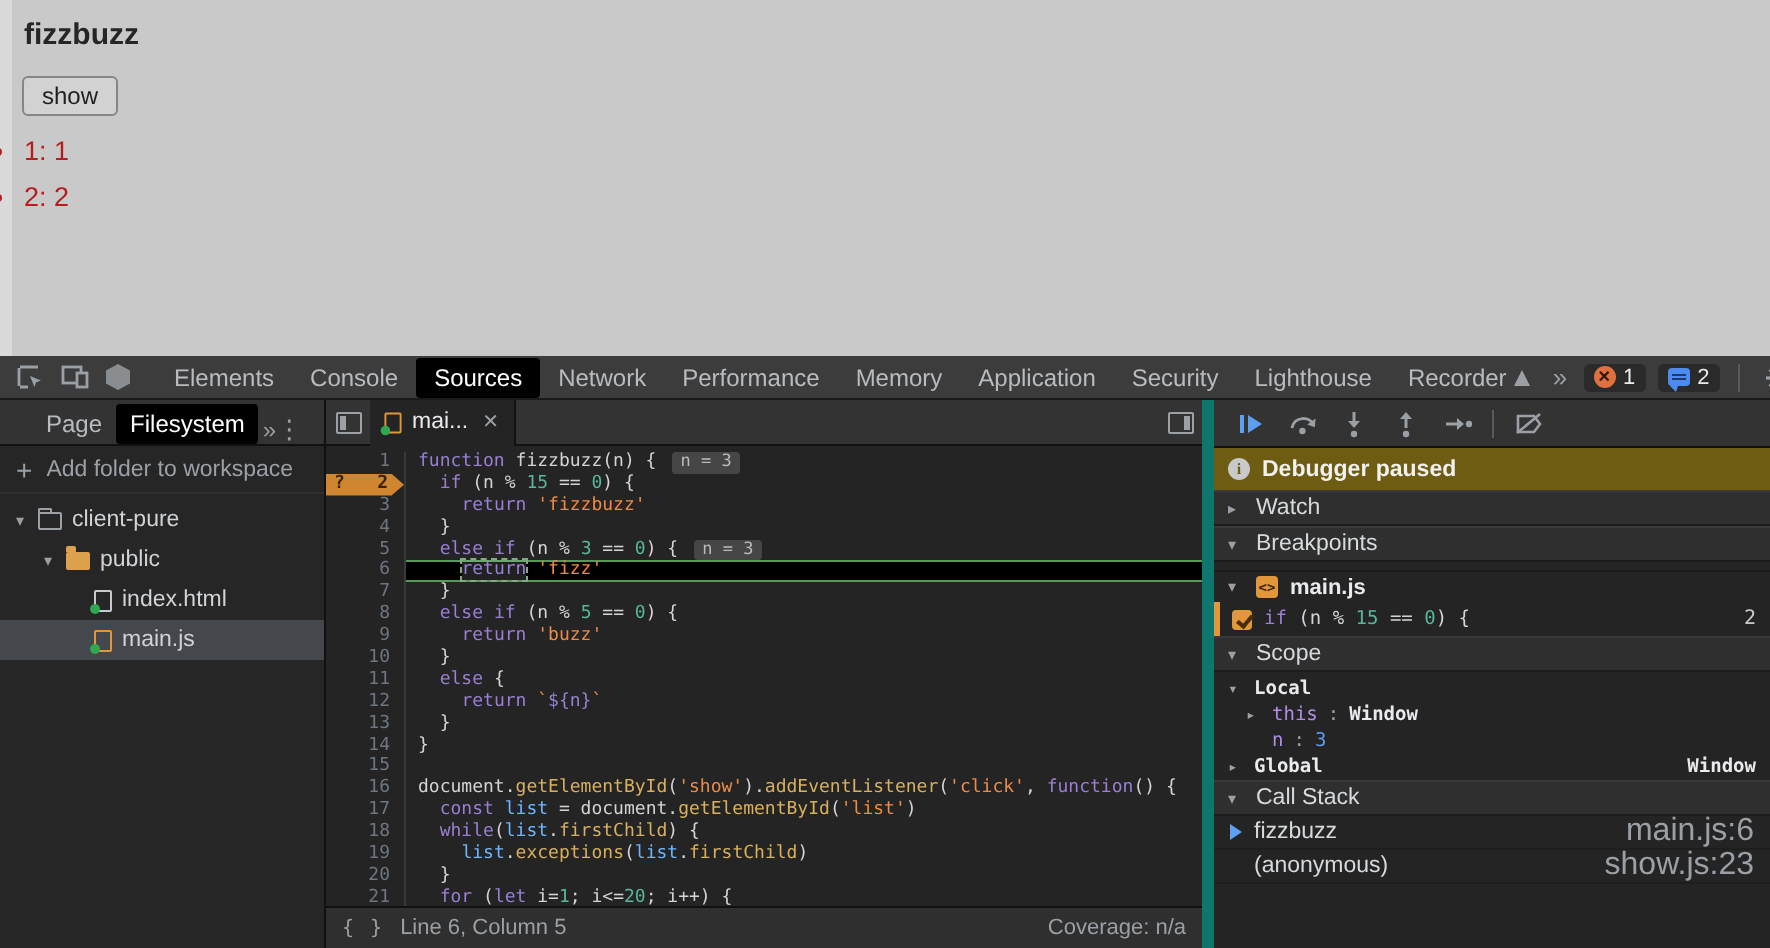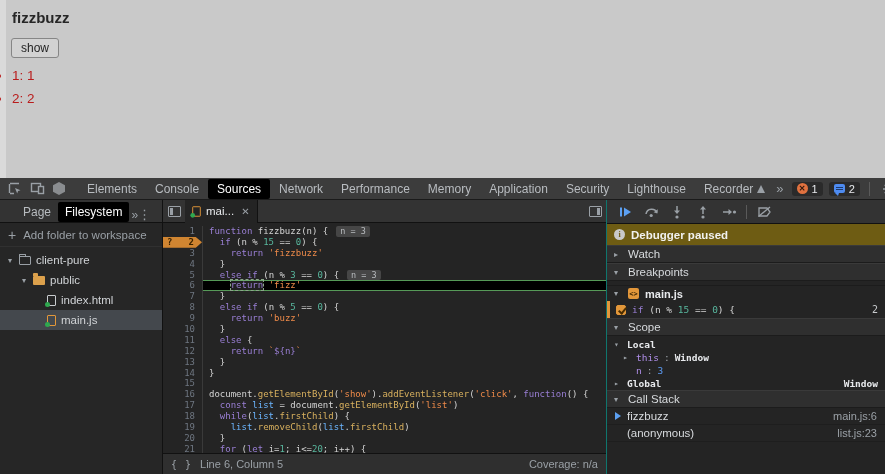--- a/index.html
+++ b/index.html
@@ -71,21 +71,21 @@
   .folder.grey { border:1px solid #9aa0a6; }
   .folder.grey::before { content:""; position:absolute; top:-3px; left:-1px; width:5px; height:2px; border:1px solid #9aa0a6; border-bottom:none; border-radius:1px 1px 0 0; }
   .folder.orange { background:#dca14c; }
   .folder.orange::before { content:""; position:absolute; top:-3px; left:0; width:5px; height:3px; background:#dca14c; border-radius:1px 1px 0 0; }
   .fileicon { width:9px; height:11px; border-radius:1px; position:relative; flex:0 0 9px; }
   .fileicon.html { border:1px solid #c8cbce; }
   .fileicon.js { border:1px solid #e2973a; }
   .fileicon::after { content:""; position:absolute; left:-3px; bottom:-2px; width:5px; height:5px; border-radius:50%; background:#2fa84f; }
 
   
-  .editor { width:444px; display:flex; flex-direction:column; background:#242424; border-right:1px solid #0f766e; }
+  .editor { width:444px; display:flex; flex-direction:column; background:#242424; border-right:6px solid #0f766e; }
   .ed-tabbar { height:23px; background:#333; border-bottom:1px solid #111; display:flex; align-items:center; flex:0 0 23px; }
   .panel-toggle { width:22px; height:23px; display:flex; align-items:center; justify-content:center; }
   .pt-box { width:13px; height:11px; border:1px solid #9aa0a6; border-radius:1px; position:relative; }
   .pt-box.left::before { content:""; position:absolute; left:1px; top:1px; bottom:1px; width:3px; background:#9aa0a6; }
   .pt-box.right::before { content:""; position:absolute; right:1px; top:1px; bottom:1px; width:3px; background:#9aa0a6; }
   .ed-tab { height:23px; display:flex; align-items:center; gap:5px; background:#242424; padding:0 7px; font-size:11.5px; color:#e8eaed; border-right:1px solid #111; }
   .ed-tab .fileicon { transform:scale(.95); }
   .ed-tab-close { color:#9aa0a6; font-size:10px; margin-left:2px; }
   .ed-tab-spacer { flex:1; }
 
@@ -130,21 +130,21 @@
   .bp-entry::before { content:""; position:absolute; left:0; top:0; bottom:0; width:3px; background:#e2973a; }
   .bp-entry .line-num { margin-left:auto; color:#c7cacd; font-size:10px; }
   .mono-row { display:flex; align-items:center; gap:5px; padding:0 7px; font-family:"DejaVu Sans Mono", monospace; font-size:9.5px; height:13px; color:#c7cacd; }
   .mono-row.bold-name { font-weight:700; color:#e8eaed; }
   .scope-name { color:#af8ee8; }
   .scope-colon { color:#9aa0a6; }
   .scope-val-obj { color:#e8eaed; font-weight:700; }
   .scope-val-num { color:#5c9cf5; }
   .right-val { margin-left:auto; font-weight:700; color:#e8eaed; }
   .frame-row { height:17px; display:flex; align-items:center; gap:6px; padding:0 8px; border-bottom:1px solid #1e1e1e; font-size:11.5px; color:#d7dadd; }
-  .frame-loc { margin-left:auto; color:#9aa0a6; font-size:11px; }
+  .frame-loc { margin-left:auto; color:#9aa0a6; font-size:16px; }
   .frame-arrow { width:0; height:0; border-left:6px solid #5ca0f2; border-top:4px solid transparent; border-bottom:4px solid transparent; }
   .frame-arrow.hidden { visibility:hidden; }
   svg.icon { display:block; }
 </style>
 </head>
 <body>
 
 <div class="screenshot">
 
   <div class="page-top">
@@ -335,21 +335,21 @@
               <div class="code-line"><span class="tok-pl">    </span><span class="tok-kw">return</span><span class="tok-pl"> </span><span class="tok-str">'buzz'</span></div>
               <div class="code-line"><span class="tok-pl">  }</span></div>
               <div class="code-line"><span class="tok-pl">  </span><span class="tok-kw">else</span><span class="tok-pl"> {</span></div>
               <div class="code-line"><span class="tok-pl">    </span><span class="tok-kw">return</span><span class="tok-pl"> </span><span class="tok-str">`</span><span class="tok-kw">${n}</span><span class="tok-str">`</span></div>
               <div class="code-line"><span class="tok-pl">  }</span></div>
               <div class="code-line"><span class="tok-pl">}</span></div>
               <div class="code-line"></div>
               <div class="code-line"><span class="tok-pl">document.</span><span class="tok-fn">getElementById</span><span class="tok-pl">(</span><span class="tok-str">'show'</span><span class="tok-pl">).</span><span class="tok-fn">addEventListener</span><span class="tok-pl">(</span><span class="tok-str">'click'</span><span class="tok-pl">, </span><span class="tok-kw">function</span><span class="tok-pl">() {</span></div>
               <div class="code-line"><span class="tok-pl">  </span><span class="tok-kw">const</span><span class="tok-pl"> </span><span class="tok-vr">list</span><span class="tok-pl"> = document.</span><span class="tok-fn">getElementById</span><span class="tok-pl">(</span><span class="tok-str">'list'</span><span class="tok-pl">)</span></div>
               <div class="code-line"><span class="tok-pl">  </span><span class="tok-kw">while</span><span class="tok-pl">(</span><span class="tok-vr">list</span><span class="tok-pl">.</span><span class="tok-fn">firstChild</span><span class="tok-pl">) {</span></div>
-              <div class="code-line"><span class="tok-pl">    </span><span class="tok-vr">list</span><span class="tok-pl">.</span><span class="tok-fn">removeChild</span><span class="tok-pl">(</span><span class="tok-vr">list</span><span class="tok-pl">.</span><span class="tok-fn">firstChild</span><span class="tok-pl">)</span></div>
+              <div class="code-line"><span class="tok-pl">    </span><span class="tok-vr">list</span><span class="tok-pl">.</span><span class="tok-fn">exceptions</span><span class="tok-pl">(</span><span class="tok-vr">list</span><span class="tok-pl">.</span><span class="tok-fn">firstChild</span><span class="tok-pl">)</span></div>
               <div class="code-line"><span class="tok-pl">  }</span></div>
               <div class="code-line"><span class="tok-pl">  </span><span class="tok-kw">for</span><span class="tok-pl"> (</span><span class="tok-kw">let</span><span class="tok-pl"> i=</span><span class="tok-num">1</span><span class="tok-pl">; i&lt;=</span><span class="tok-num">20</span><span class="tok-pl">; i++) {</span></div>
             </div>
         </div>
         <div class="ed-status">
           <span class="status-brace">{ }</span>
           <span>Line 6, Column 5</span>
           <span class="status-right">Coverage: n/a</span>
         </div>
       </div>
@@ -460,20 +460,20 @@
 
         <div id="callstack-frames">
             <div class="frame-row">
               <span class="frame-arrow"></span>
               <span>fizzbuzz</span>
               <span class="frame-loc">main.js:6</span>
             </div>
             <div class="frame-row">
               <span class="frame-arrow hidden"></span>
               <span>(anonymous)</span>
-              <span class="frame-loc">list.js:23</span>
+              <span class="frame-loc">show.js:23</span>
             </div>
           </div>
       </div>
 
     </div>
   </div>
 </div>
 
 </body></html>

